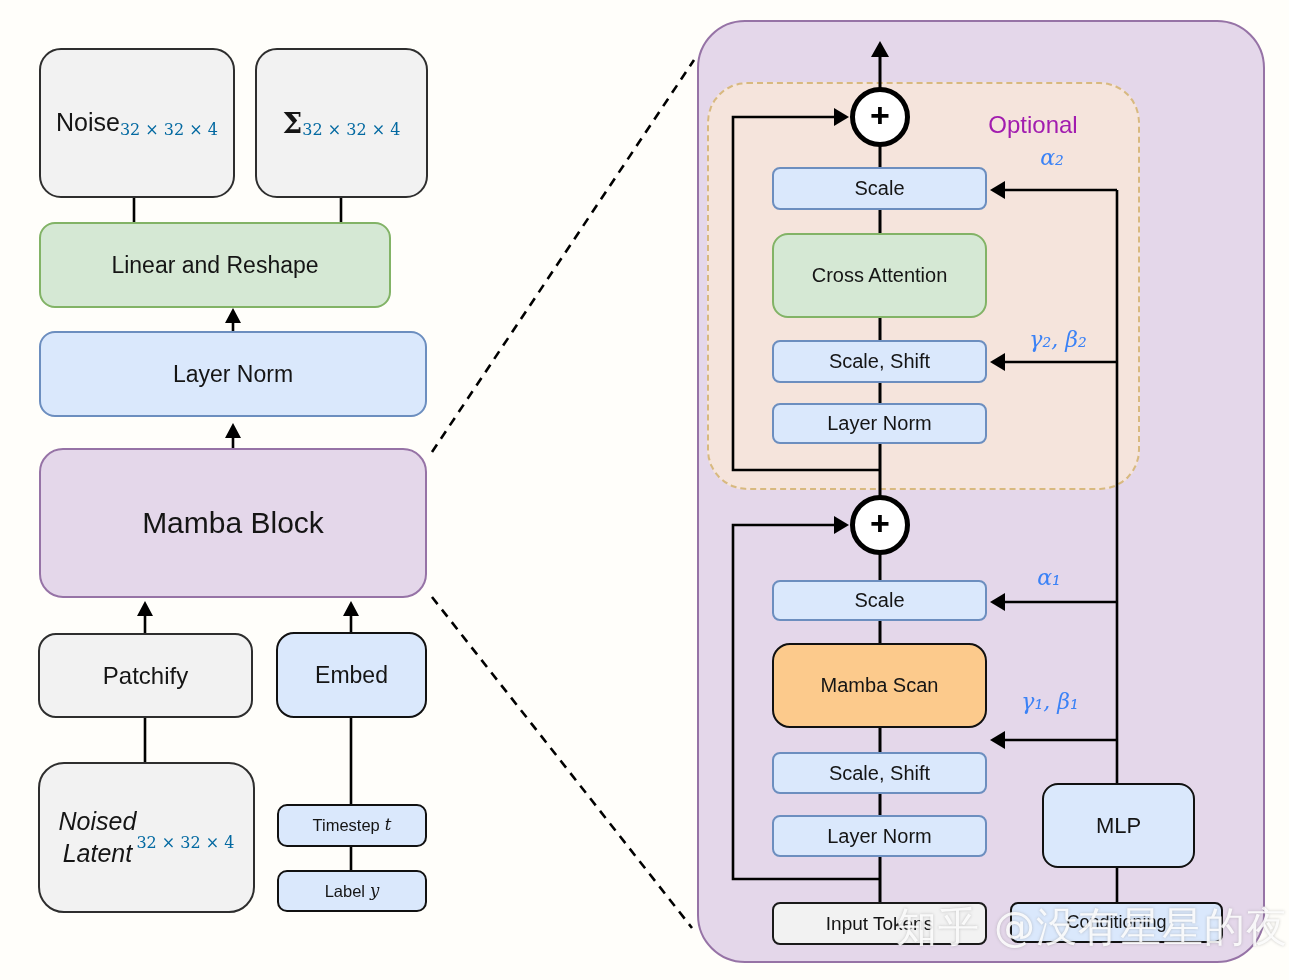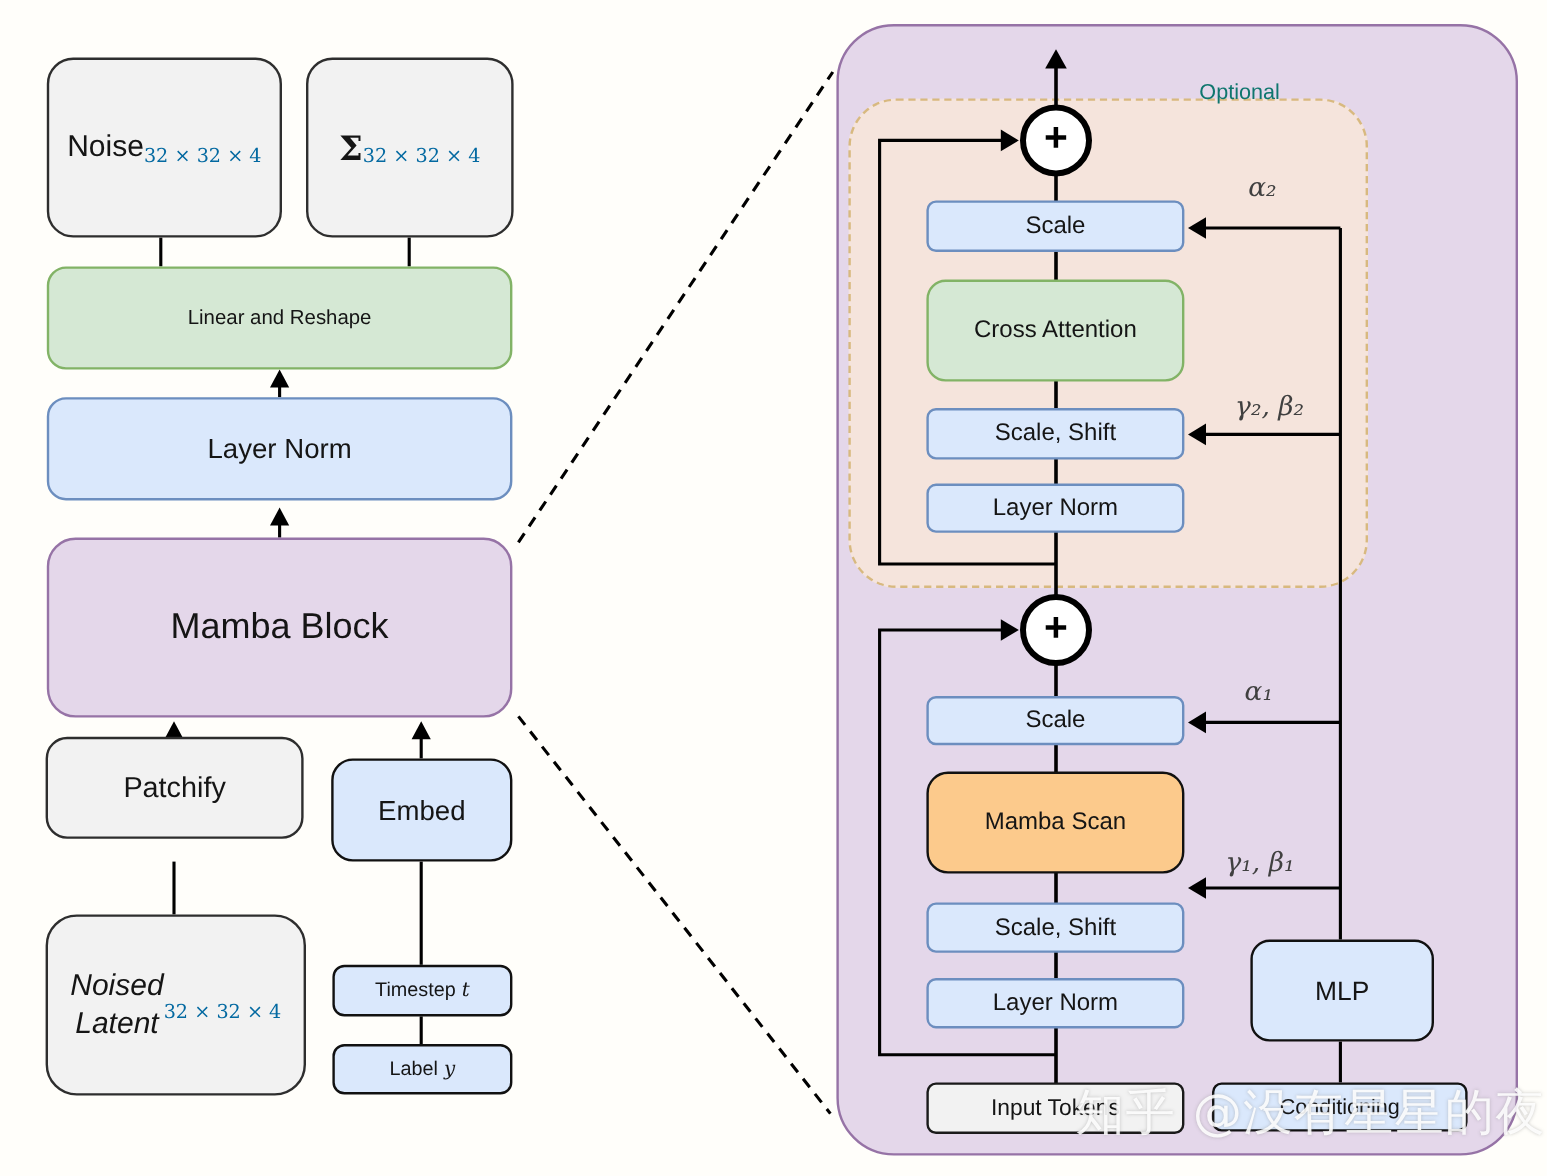--- a/index.html
+++ b/index.html
@@ -52,40 +52,41 @@
     display:flex;align-items:center;justify-content:center;
     font-size:34px;font-weight:bold;color:#000;
     z-index:3;
     padding-bottom:3px;
   }
   .math{
     position:absolute;
     font-family:"DejaVu Serif",serif;
     font-style:italic;
     font-size:22px;
-    color:#404040;
+    color:#3b82f6;
     z-index:4;
     transform:translate(-50%,-50%);
     white-space:nowrap;
   }
   .optional-region{
     position:absolute;
     box-sizing:border-box;
     background:#F5E4DC;
     border:2.5px dashed #D8B97F;
     border-radius:40px;
     z-index:1;
   }
   .optional-label{
     position:absolute;
-    font-size:18px;
-    color:#0f766e;
+    font-size:24px;
+    color:#a21caf;
     z-index:4;
     transform:translate(-50%,-50%);
     white-space:nowrap;
+    margin-top:48px;
   }
   .var{font-style:italic;margin-left:5px;font-family:"DejaVu Serif",serif;}
   .wrap2{white-space:pre-line;font-style:italic;}
   #watermark{
     position:absolute;
     left:896px;top:900px;
     font-size:41px;
     letter-spacing:1px;
     color:rgba(255,255,255,0.88);
     text-shadow:0 0 3px rgba(130,130,130,0.45);
@@ -156,33 +157,33 @@
   <div class="box gray" style="left:39px;top:48px;width:196px;height:150px;border-radius:22px;font-size:25px;">
     <div>Noise</div>
     <div class="dims">32 × 32 × 4</div>
   </div>
 
   <div class="box gray" style="left:255px;top:48px;width:173px;height:150px;border-radius:22px;">
     <div style="font-family:'DejaVu Serif',serif;font-size:28px;font-weight:600;">Σ</div>
     <div class="dims">32 × 32 × 4</div>
   </div>
 
-  <div class="box green" style="left:39px;top:222px;width:388px;height:86px;border-radius:16px;font-size:17px;">
+  <div class="box green" style="left:39px;top:222px;width:352px;height:86px;border-radius:16px;font-size:23px;">
     <div>Linear and Reshape</div>
   </div>
 
   <div class="box blue" style="left:39px;top:331px;width:388px;height:86px;border-radius:16px;font-size:23px;">
     <div>Layer Norm</div>
   </div>
 
   <div class="box purple" style="left:39px;top:448px;width:388px;height:150px;border-radius:24px;font-size:30px;">
     <div>Mamba Block</div>
   </div>
 
-  <div class="box gray" style="left:38px;top:614px;width:215px;height:85px;border-radius:18px;font-size:24px;">
+  <div class="box gray" style="left:38px;top:633px;width:215px;height:85px;border-radius:18px;font-size:24px;">
     <div>Patchify</div>
   </div>
 
   <div class="box blueDk" style="left:276px;top:632px;width:151px;height:86px;border-radius:18px;font-size:23px;">
     <div>Embed</div>
   </div>
 
   <div class="box gray" style="left:38px;top:762px;width:217px;height:151px;border-radius:26px;font-size:25px;">
     <div class="wrap2">Noised
 Latent</div>
@@ -224,21 +225,21 @@
   <div class="plus-circle" style="left:850px;top:495px;">+</div>
 
   <div class="box blue" style="left:772px;top:580px;width:215px;height:41px;border-radius:8px;font-size:20px;">
     <div>Scale</div>
   </div>
   <div class="math" style="left:1049px;top:577px;">α₁</div>
 
   <div class="box orange" style="left:772px;top:643px;width:215px;height:85px;border-radius:18px;font-size:20px;">
     <div>Mamba Scan</div>
   </div>
-  <div class="math" style="left:1050px;top:719px;">γ₁, β₁</div>
+  <div class="math" style="left:1050px;top:701px;">γ₁, β₁</div>
 
   <div class="box blue" style="left:772px;top:752px;width:215px;height:42px;border-radius:8px;font-size:20px;">
     <div>Scale, Shift</div>
   </div>
 
   <div class="box blue" style="left:772px;top:815px;width:215px;height:42px;border-radius:8px;font-size:20px;">
     <div>Layer Norm</div>
   </div>
 
   <div class="box grayTh" style="left:772px;top:902px;width:215px;height:43px;border-radius:8px;font-size:19px;">

